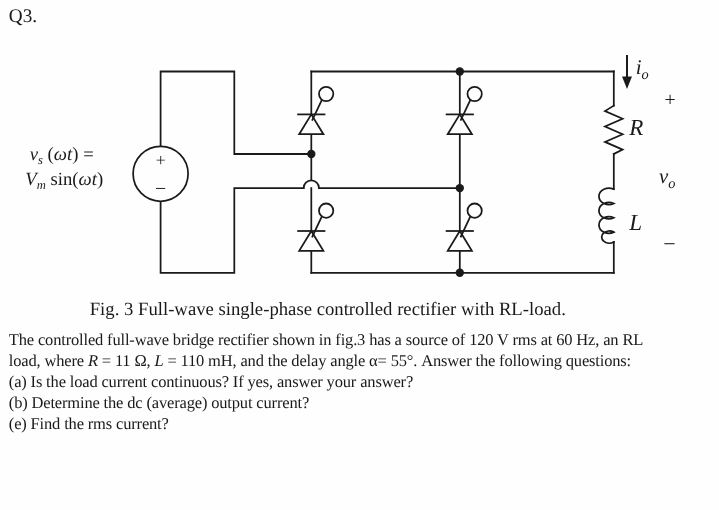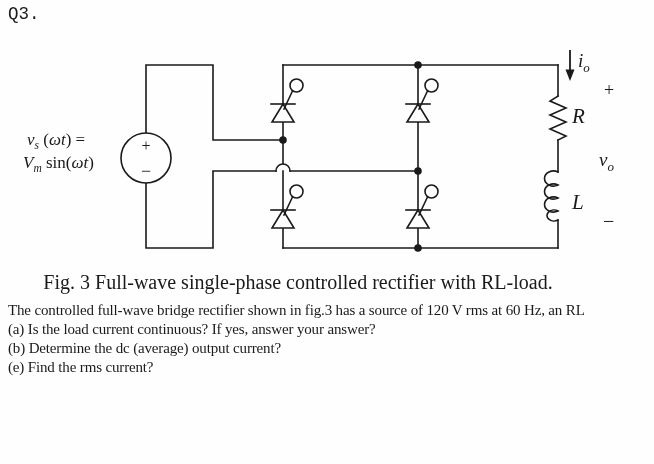--- a/index.html
+++ b/index.html
@@ -7,28 +7,27 @@
     position:relative;
     width:654px;height:464px;
     background:#fefefe;
     font-family:"Liberation Serif", serif;
     color:#1a1a1a;
     overflow:hidden;
   }
   .qlabel{
     position:absolute;left:8px;top:4px;
     font-size:17.5px;
-    font-family:Liberation Mono, monospace;
   }
   .circuit{
     position:absolute;left:0;top:0;width:654px;height:270px;
   }
   .caption{
     position:absolute;left:0;top:271px;width:596px;
-    text-align:center;font-size:20px;
+    text-align:center;font-size:17px;
   }
   .problem{
     position:absolute;left:8px;top:301px;width:644px;
     font-size:15px;line-height:19px;letter-spacing:-0.15px;
     white-space:nowrap;
   }
   .it{font-style:italic;}
   sub{font-size:11px;line-height:0;}
   svg text{fill:#1a1a1a;}
 </style>
@@ -114,18 +113,19 @@
       <text x="599" y="166" font-size="19"><tspan font-style="italic">v</tspan><tspan dy="5" font-size="13" font-style="italic">o</tspan></text>
       <text x="572" y="209" font-size="21" font-style="italic">L</text>
       <text x="603" y="228" font-size="20">−</text>
     </g>
   </svg>
 
   <div class="caption">Fig. 3 Full-wave single-phase controlled rectifier with RL-load.</div>
 
   <div class="problem">
     <div>The controlled full-wave bridge rectifier shown in fig.3 has a source of 120 V rms at 60 Hz, an RL</div>
+    <div><span>load, where </span><span class="it">R</span><span> = 11 Ω, </span><span class="it">L</span><span> = 110 mH, and the delay angle α= 55°. Answer the following questions:</span></div>
     <div>(a) Is the load current continuous? If yes, answer your answer?</div>
     <div>(b) Determine the dc (average) output current?</div>
     <div>(e) Find the rms current?</div>
   </div>
 
 </div>
 
 </body></html>

